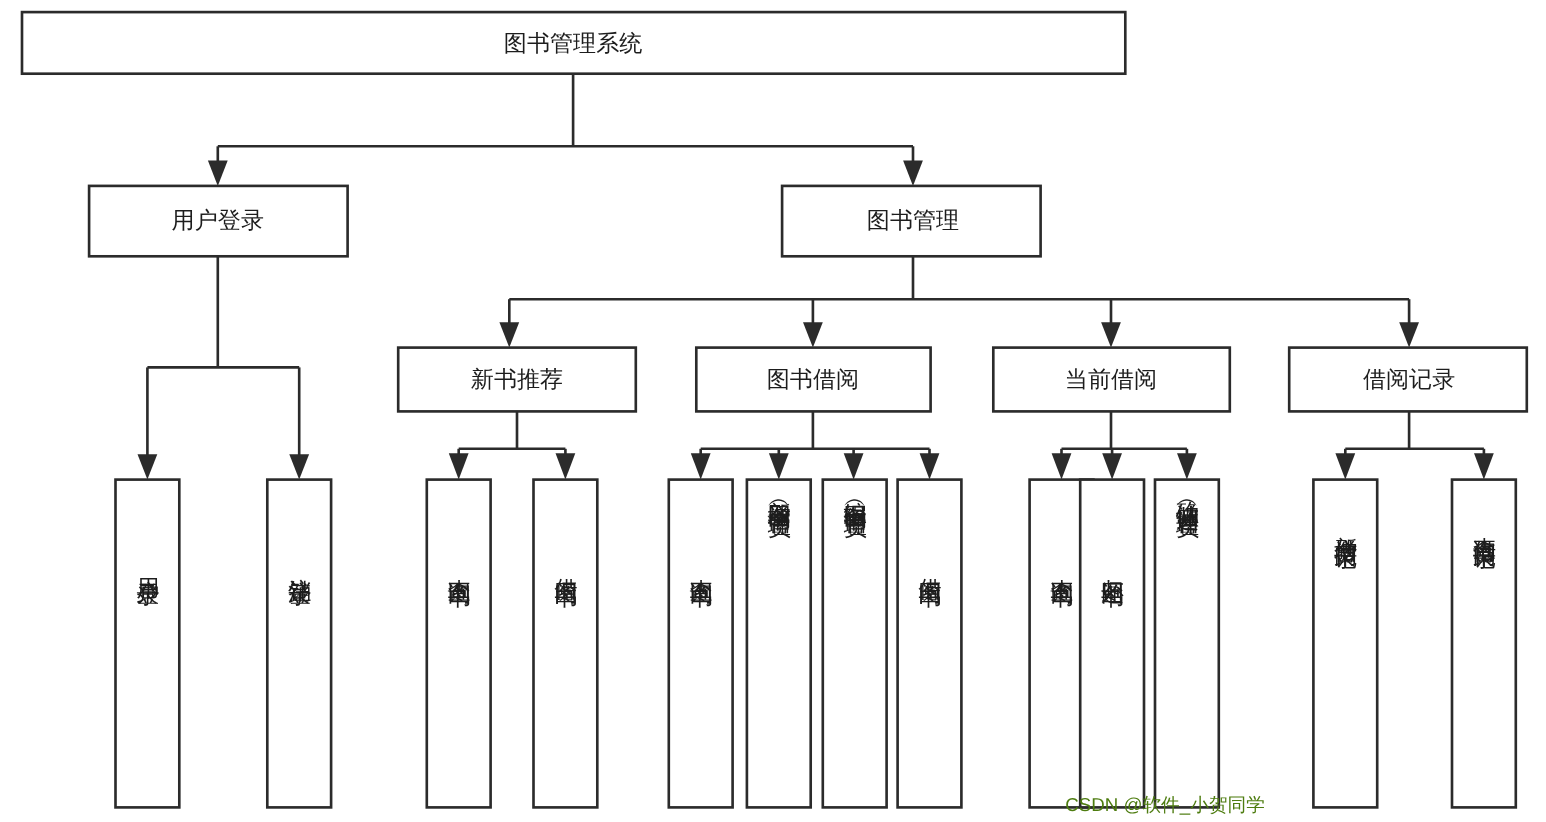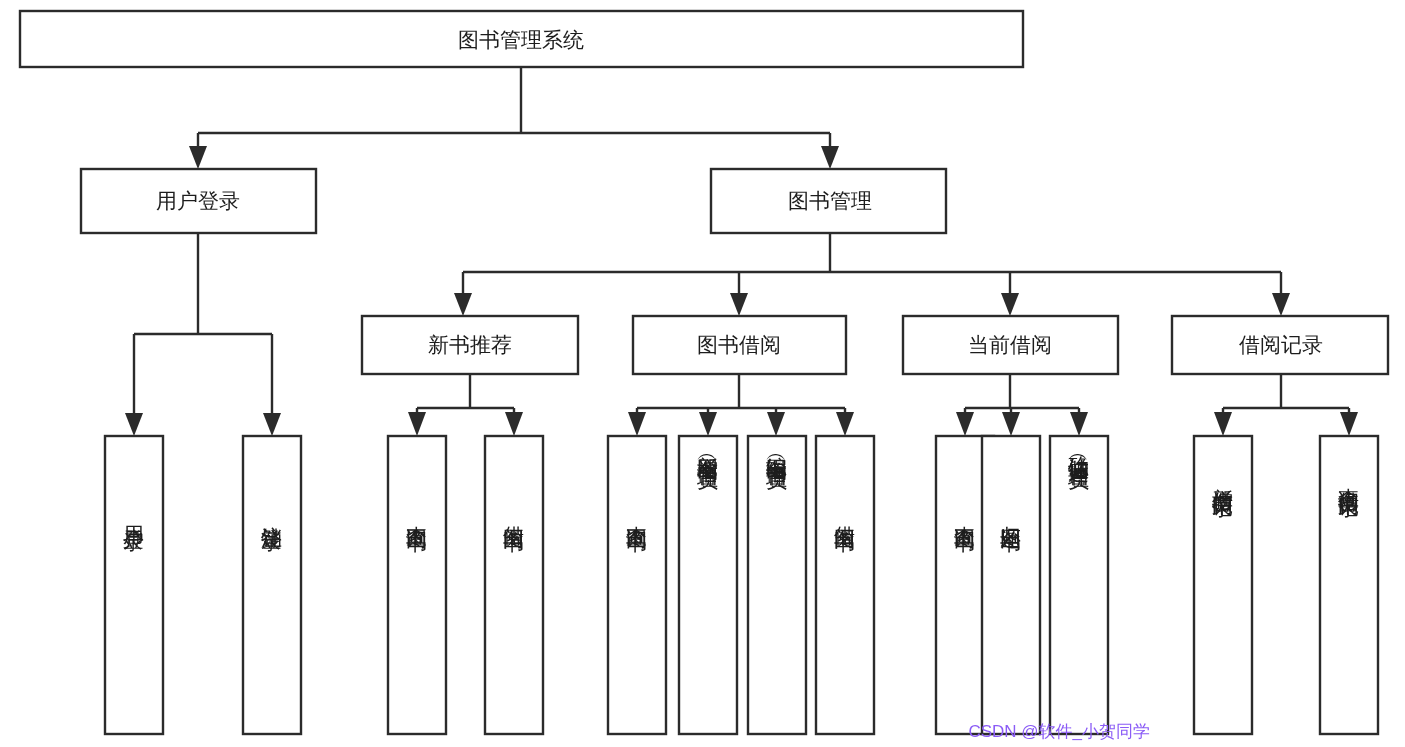--- a/index.html
+++ b/index.html
@@ -56,21 +56,21 @@
     writing-mode: vertical-rl;
     text-orientation: upright;
     letter-spacing: 2px;
   }
   .watermark {
     position: absolute;
     right: 10px;
     bottom: 4px;
     font-family: "Liberation Sans", "DejaVu Sans", sans-serif;
     font-size: 17px;
-    color: #8b5cf6;
+    color: #4d7c0f;
     white-space: nowrap;
     user-select: none;
   }
 </style>
 </head>
 <body>
 
 <div id="diagram-root">
 
   <svg id="flow" viewBox="0 0 1405 747" xmlns="http://www.w3.org/2000/svg">

